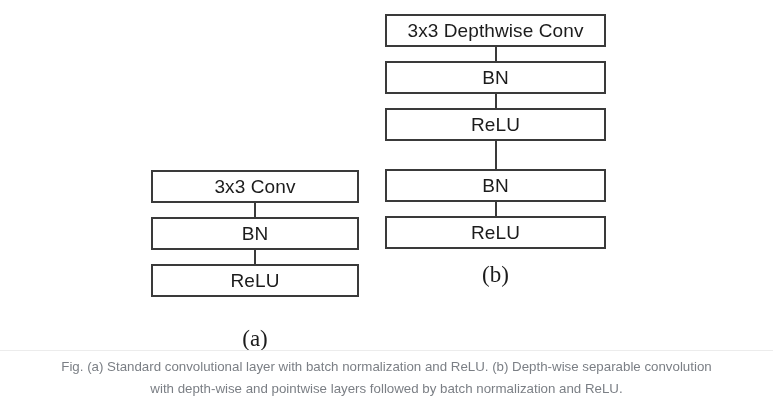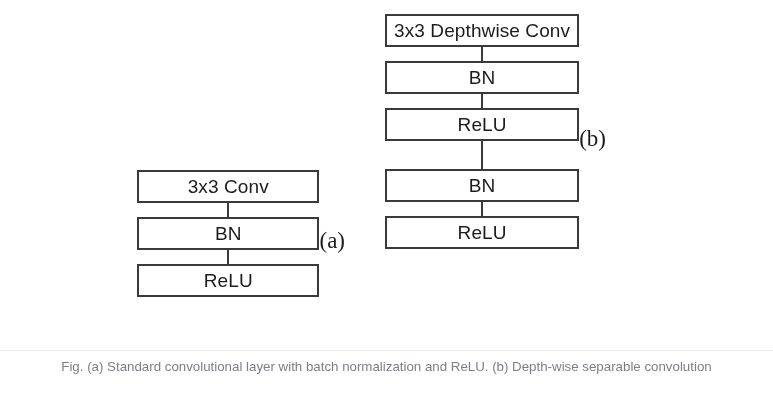--- a/index.html
+++ b/index.html
@@ -20,21 +20,21 @@
     position: relative;
     width: 773px;
     height: 350px;
     background: #ffffff;
   }
 
   
   .diagram-column {
     position: absolute;
     display: flex;
-    flex-direction: row;
+    flex-direction: column;
     align-items: center;
   }
 
   .block-wrap {
     display: flex;
     flex-direction: column;
     align-items: center;
     width: 100%;
   }
 
@@ -65,23 +65,24 @@
     font-family: "Liberation Serif", serif;
     font-size: 23px;
     color: #1c1c1c;
     text-align: center;
     margin-top: 14px;
     line-height: 1;
   }
 
   
   #column-a {
-    left: 137px;
+    left: 151px;
     top: 170px;
     width: 208px;
+    gap: 16px;
   }
   #column-b {
     left: 385px;
     top: 14px;
     width: 221px;
   }
 
   
   #caption-separator {
     position: absolute;
@@ -144,13 +145,14 @@
 
     <div class="subfig-label">(b)</div>
   </div>
 
 </div>
 
 <div id="caption-separator"></div>
 
 <div id="caption">
   <span class="cap-line">Fig. (a) Standard convolutional layer with batch normalization and ReLU. (b) Depth-wise separable convolution</span>
+  <span class="cap-line">with depth-wise and pointwise layers followed by batch normalization and ReLU.</span>
 </div>
 
 </body></html>

